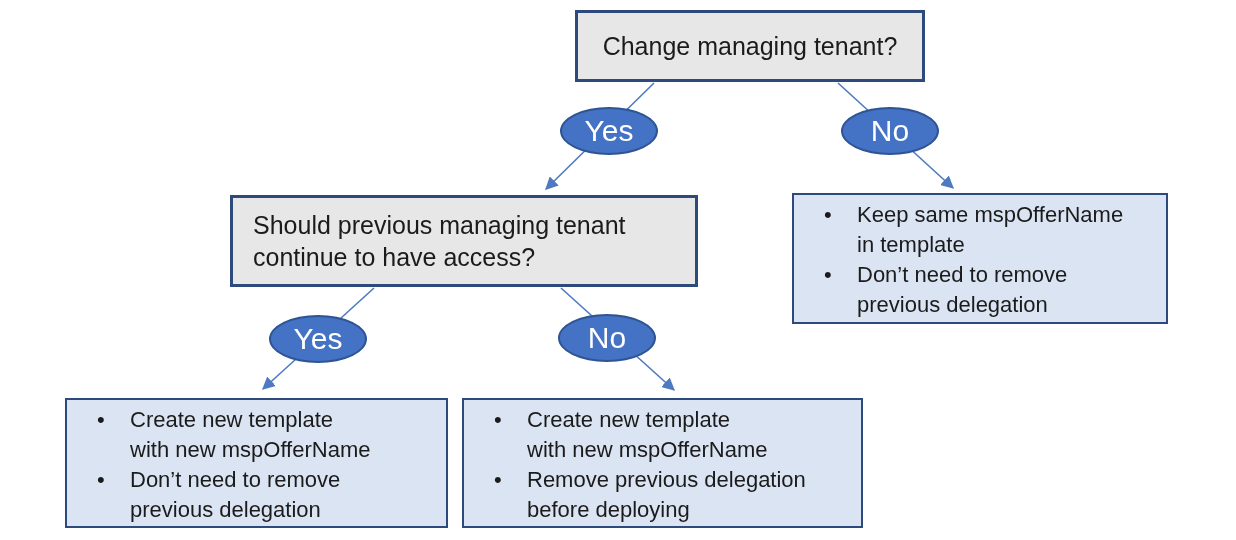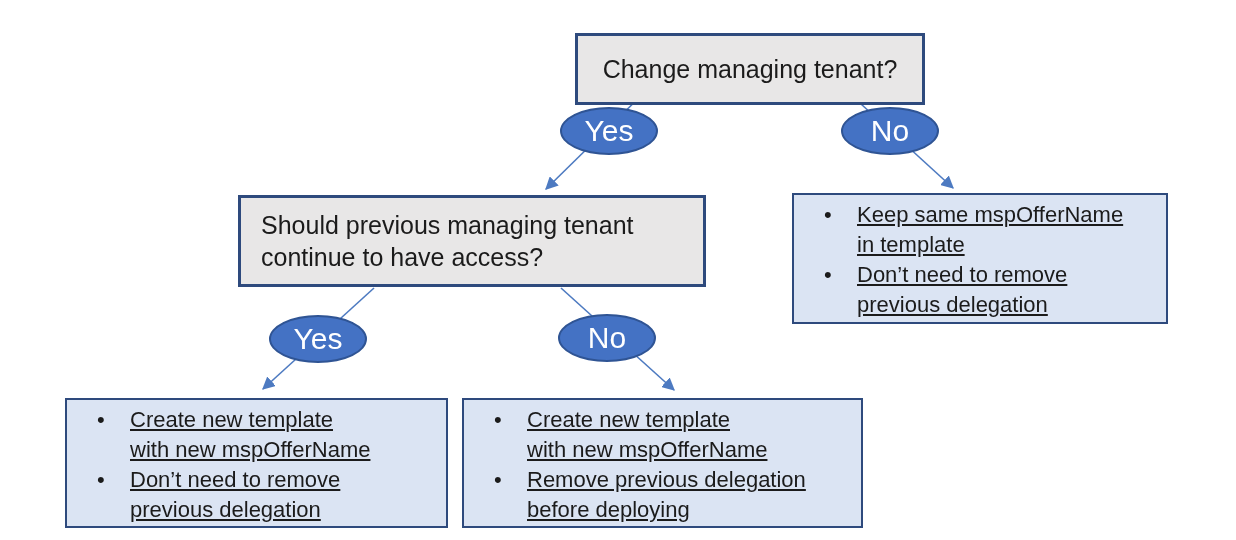--- a/index.html
+++ b/index.html
@@ -30,21 +30,20 @@
   .question {
     background: #e8e7e7;
     border: 3px solid #2e4a7d;
     display: flex;
     align-items: center;
     font-size: 25px;
   }
   .q-center {
     justify-content: center;
     text-align: center;
-    margin-top: 23px;
   }
   .q-left {
     padding-left: 20px;
     line-height: 32px;
   }
   .qtext {
     white-space: pre-line;
   }
   .outcome {
     background: #dbe4f3;
@@ -62,37 +61,36 @@
     display: flex;
     align-items: flex-start;
   }
   .bullet-dot {
     flex: none;
     width: 33px;
     padding-left: 30px;
   }
   .bullet-text {
     white-space: pre-line;
-    text-decoration: underline;
   }
   .ellipse {
     position: absolute;
     box-sizing: border-box;
     background: #4472c4;
     border: 2px solid #2f5494;
     border-radius: 50%;
     color: #ffffff;
     font-size: 30px;
     display: flex;
     align-items: center;
     justify-content: center;
   }
   
   #q1      { left: 575px; top: 10px;  width: 350px; height: 72px; }
-  #q2      { left: 238px; top: 195px; width: 468px; height: 92px; }
+  #q2      { left: 230px; top: 195px; width: 468px; height: 92px; }
   #out-no1 { left: 792px; top: 193px; width: 376px; height: 131px; }
   #out-yes2{ left: 65px;  top: 398px; width: 383px; height: 130px; }
   #out-no2 { left: 462px; top: 398px; width: 401px; height: 130px; }
   #yes1 { left: 560px; top: 107px; width: 98px; height: 48px; }
   #no1  { left: 841px; top: 107px; width: 98px; height: 48px; }
   #yes2 { left: 269px; top: 315px; width: 98px; height: 48px; }
   #no2  { left: 558px; top: 314px; width: 98px; height: 48px; }
 </style>
 </head>
 <body>

